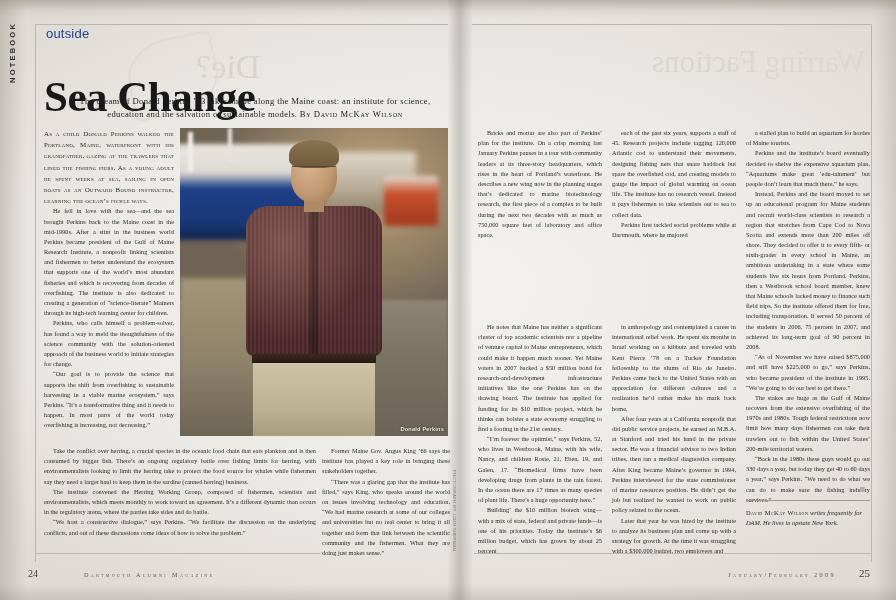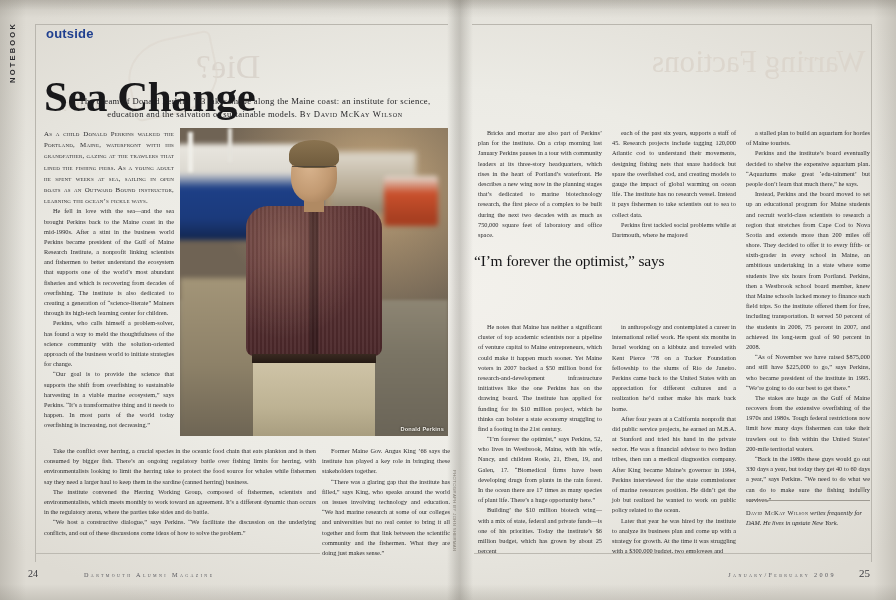--- a/index.html
+++ b/index.html
@@ -46,21 +46,21 @@
     background:#b9b6ae;
   }
   .rule-top{
     position:absolute;left:35px;top:24px;height:1px;right:12px;
     background:#b9b6ae;
   }
 
   .kicker{
     position:absolute;left:46px;top:26px;
     font-family:"Liberation Sans", sans-serif;
-    font-weight:700;font-size:13px;letter-spacing:.2px;
+    font-weight:400;font-size:13px;letter-spacing:.2px;
     color:#1f3f8f;
   }
   .headline{
     position:absolute;left:44px;top:46px;
     font-family:"Liberation Serif", serif;
     font-size:43px;line-height:1;color:#18181a;
     letter-spacing:-.5px;
   }
   .deck{
     position:absolute;left:60px;top:95px;width:390px;
@@ -347,21 +347,20 @@
     <div class="rc r3">
       <p class="first">a stalled plan to build an aquarium for hordes of Maine tourists.</p>
       <p>Perkins and the institute’s board eventually decided to shelve the expensive aquarium plan. “Aquariums make great ‘edu-tainment’ but people don’t learn that much there,” he says.</p>
       <p>Instead, Perkins and the board moved to set up an educational program for Maine students and recruit world-class scientists to research a region that stretches from Cape Cod to Nova Scotia and extends more than 200 miles off shore. They decided to offer it to every fifth- or sixth-grader in every school in Maine, an ambitious undertaking in a state where some students live six hours from Portland. Perkins, then a Westbrook school board member, knew that Maine schools lacked money to finance such field trips. So the institute offered them for free, including transportation. It served 50 percent of the students in 2006, 75 percent in 2007, and achieved its long-term goal of 90 percent in 2008.</p>
       <p>“As of November we have raised $875,000 and still have $225,000 to go,” says Perkins, who became president of the institute in 1995. “We’re going to do our best to get there.”</p>
       <p>The stakes are huge as the Gulf of Maine recovers from the extensive overfishing of the 1970s and 1980s. Tough federal restrictions now limit how many days fishermen can take their trawlers out to fish within the United States’ 200-mile territorial waters.</p>
       <p>“Back in the 1980s these guys would go out 330 days a year, but today they get 40 to 60 days a year,” says Perkins. “We need to do what we can do to make sure the fishing industry survives.”</p>
     </div>
 
     <div class="pullquote">
-      <span class="l1">“I’m forever the optimist,” says</span>
     </div>
 
     <div class="rc r1b">
       <p class="first">He notes that Maine has neither a significant cluster of top academic scientists nor a pipeline of venture capital to Maine entrepreneurs, which could make it happen much sooner. Yet Maine voters in 2007 backed a $50 million bond for research-and-development infrastructure initiatives like the one Perkins has on the drawing board. The institute has applied for funding for its $10 million project, which he thinks can bolster a state economy struggling to find a footing in the 21st century.</p>
       <p>“I’m forever the optimist,” says Perkins, 52, who lives in Westbrook, Maine, with his wife, Nancy, and children Rosie, 21, Eben, 19, and Galen, 17. “Biomedical firms have been developing drugs from plants in the rain forest. In the ocean there are 17 times as many species of plant life. There’s a huge opportunity here.”</p>
       <p>Building’ the $10 million biotech wing—with a mix of state, federal and private funds—is one of his priorities. Today the institute’s $6 million budget, which has grown by about 25 percent</p>
     </div>
     <div class="rc r2b">
       <p class="first">in anthropology and contemplated a career in international relief work. He spent six months in Israel working on a kibbutz and traveled with Kent Pierce ’78 on a Tucker Foundation fellowship to the slums of Rio de Janeiro. Perkins came back to the United States with an appreciation for different cultures and a realization he’d rather make his mark back home.</p>
       <p>After four years at a California nonprofit that did public service projects, he earned an M.B.A. at Stanford and tried his hand in the private sector. He was a financial advisor to two Indian tribes, then ran a medical diagnostics company. After King became Maine’s governor in 1994, Perkins interviewed for the state commissioner of marine resources position. He didn’t get the job but realized he wanted to work on public policy related to the ocean.</p>

